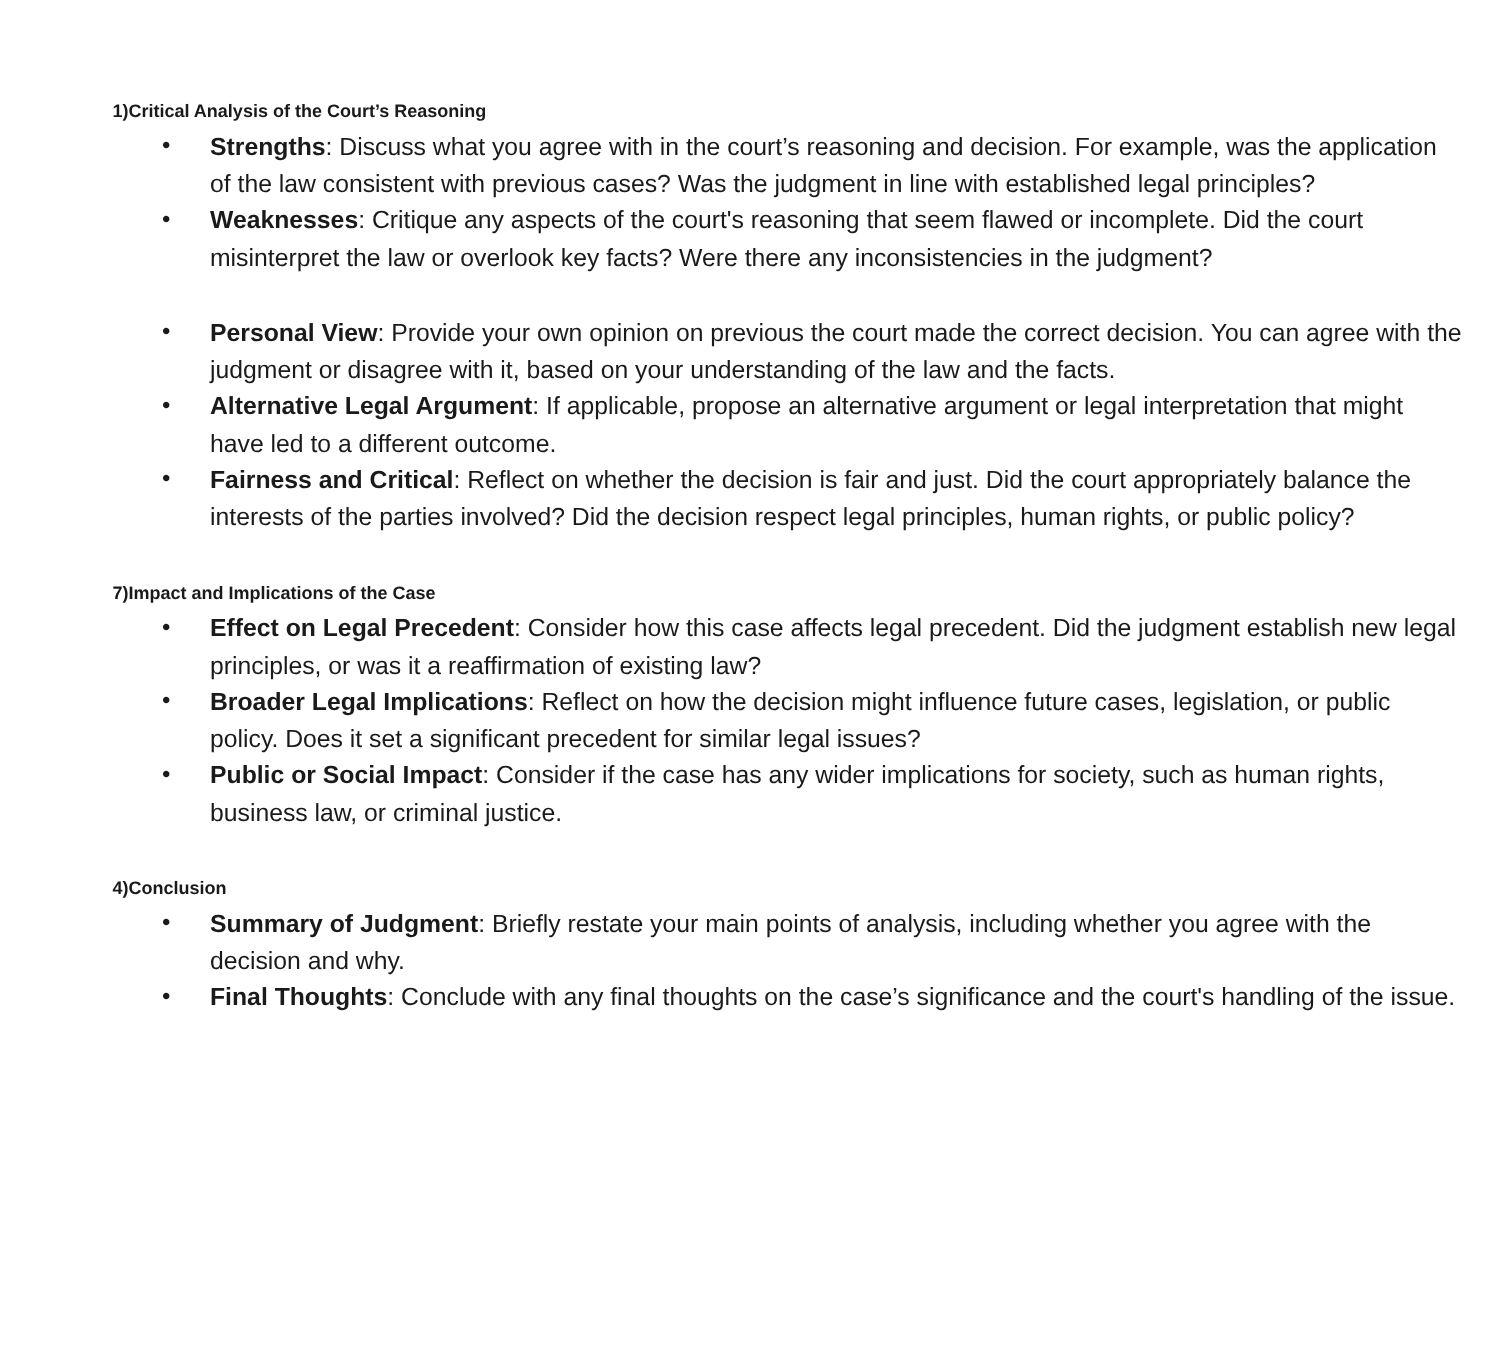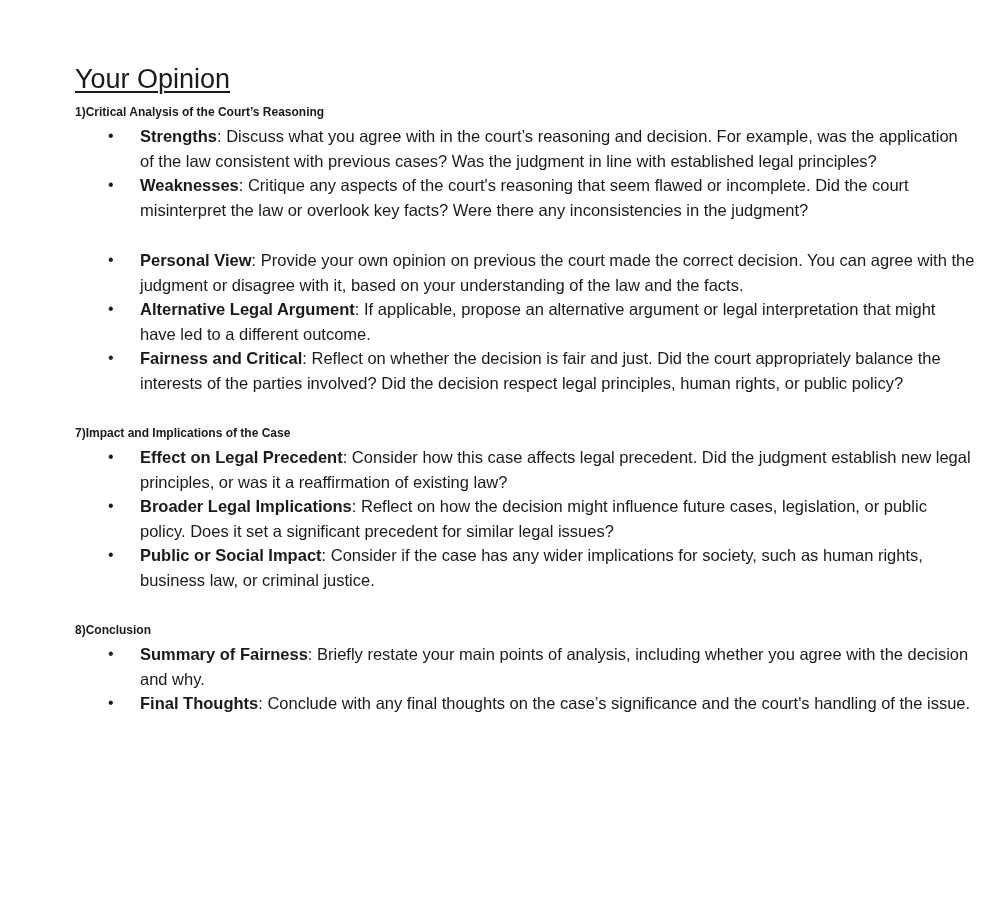--- a/index.html
+++ b/index.html
@@ -17,21 +17,20 @@
   .heading { font-weight: bold; font-size: 12px; line-height: 24px; margin: 0; }
   ul { list-style: none; margin: 0; padding: 0; }
   li { position: relative; padding-left: 65px; font-size: 16.5px; line-height: 24.5px; }
   li .bullet { position: absolute; left: 33px; top: 0; font-size: 16px; }
   li b { font-weight: bold; text-align: center; }
 </style>
 </head>
 <body>
 
 <div class="page">
-  <h1 class="title">Your Opinion</h1>
 
   <div class="section">
     <p class="heading">1)Critical Analysis of the Court’s Reasoning</p>
     <ul>
       <li><span class="bullet">•</span><b>Strengths</b><span>: Discuss what you agree with in the court’s reasoning and decision. For example, was the application of the law consistent with previous cases? Was the judgment in line with established legal principles?</span></li>
       <li><span class="bullet">•</span><b>Weaknesses</b><span>: Critique any aspects of the court's reasoning that seem flawed or incomplete. Did the court misinterpret the law or overlook key facts? Were there any inconsistencies in the judgment?</span></li>
     </ul>
   </div>
 
   <div class="section">
@@ -45,19 +44,19 @@
   <div class="section">
     <p class="heading">7)Impact and Implications of the Case</p>
     <ul>
       <li><span class="bullet">•</span><b>Effect on Legal Precedent</b><span>: Consider how this case affects legal precedent. Did the judgment establish new legal principles, or was it a reaffirmation of existing law?</span></li>
       <li><span class="bullet">•</span><b>Broader Legal Implications</b><span>: Reflect on how the decision might influence future cases, legislation, or public policy. Does it set a significant precedent for similar legal issues?</span></li>
       <li><span class="bullet">•</span><b>Public or Social Impact</b><span>: Consider if the case has any wider implications for society, such as human rights, business law, or criminal justice.</span></li>
     </ul>
   </div>
 
   <div class="section">
-    <p class="heading">8)Conclusion</p>
+    <p class="heading">4)Conclusion</p>
     <ul>
-      <li><span class="bullet">•</span><b>Summary of Fairness</b><span>: Briefly restate your main points of analysis, including whether you agree with the decision and why.</span></li>
+      <li><span class="bullet">•</span><b>Summary of Judgment</b><span>: Briefly restate your main points of analysis, including whether you agree with the decision and why.</span></li>
       <li><span class="bullet">•</span><b>Final Thoughts</b><span>: Conclude with any final thoughts on the case’s significance and the court's handling of the issue.</span></li>
     </ul>
   </div>
 </div>
 
 </body></html>

